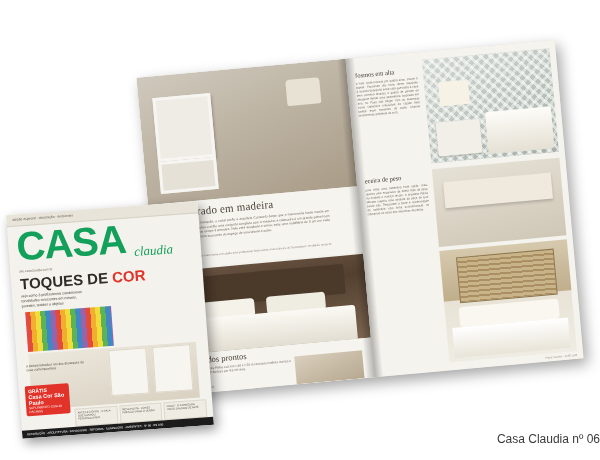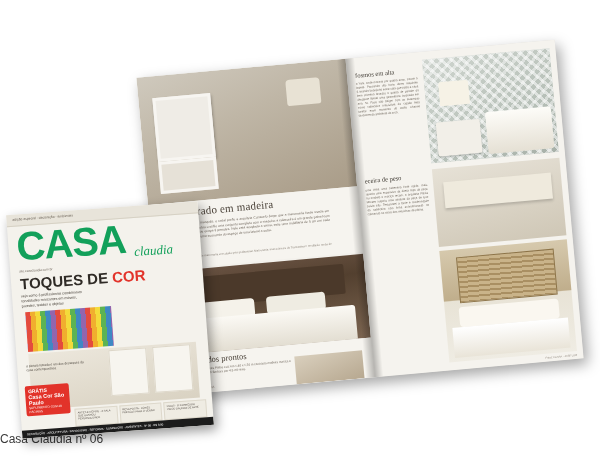--- a/index.html
+++ b/index.html
@@ -455,21 +455,21 @@
     padding-left: 5px;
     box-sizing: border-box;
   }
 
   
   .caption {
     position: absolute;
     left: 0;
     top: 432px;
     width: 600px;
-    text-align: left;
+    text-align: right;
     font-family: "Liberation Sans", sans-serif;
     font-size: 12px;
     color: #3a3a3a;
   }
 </style>
 </head>
 <body>
 
 <div class="stage">
 

